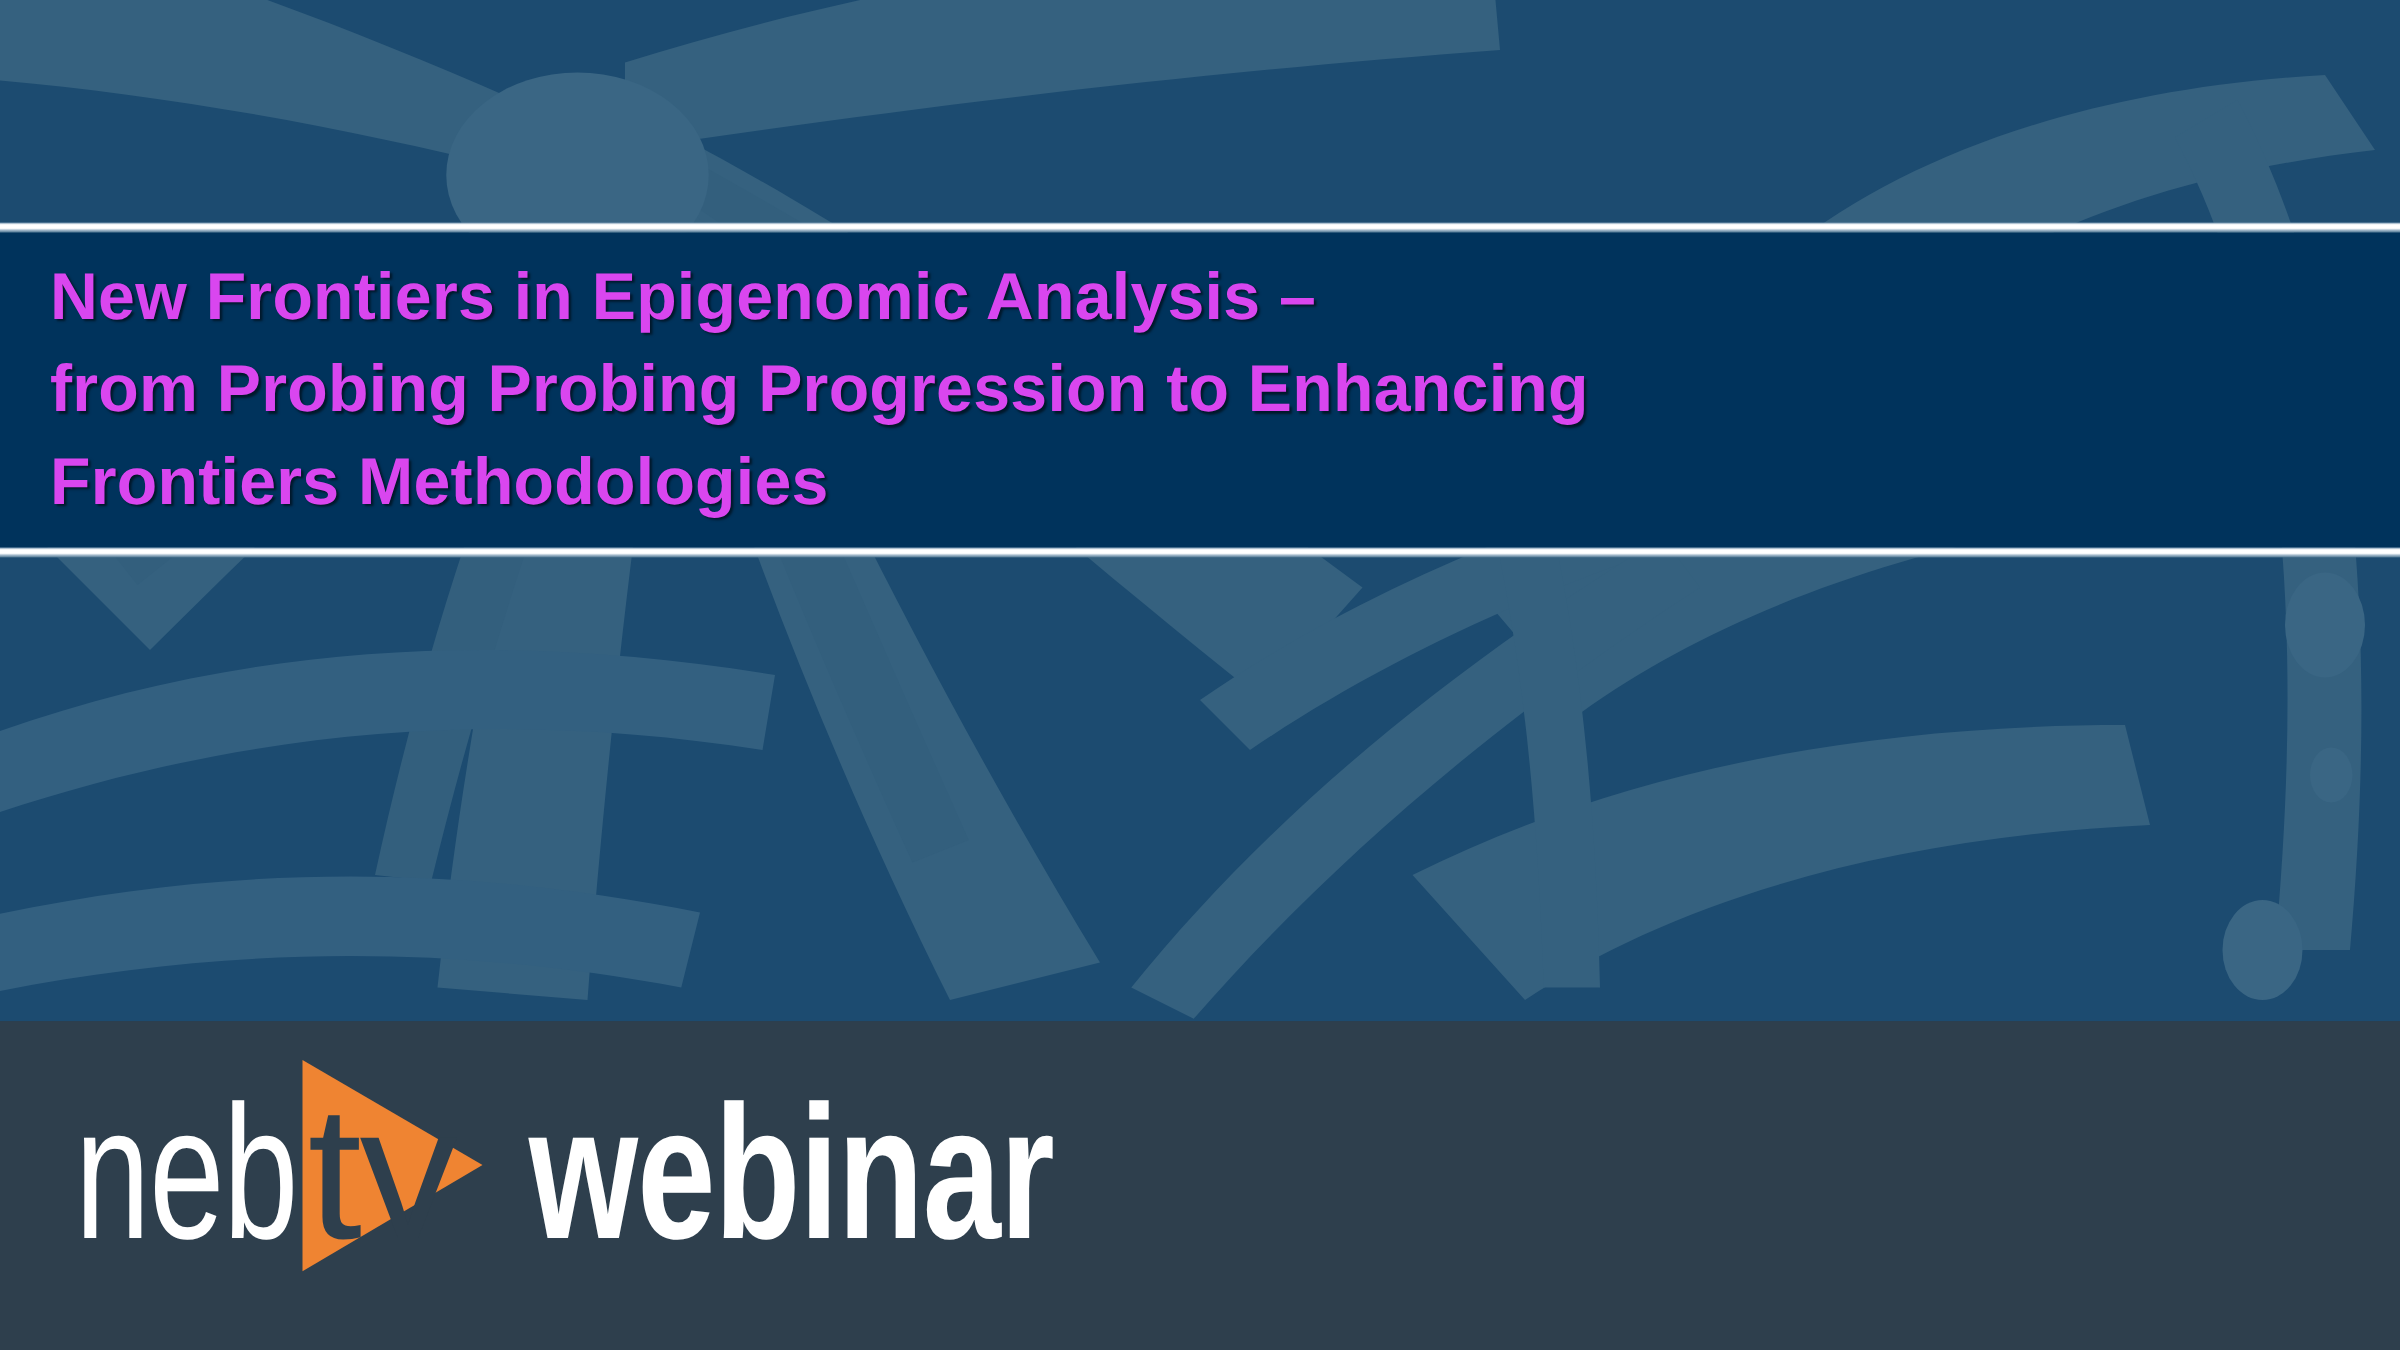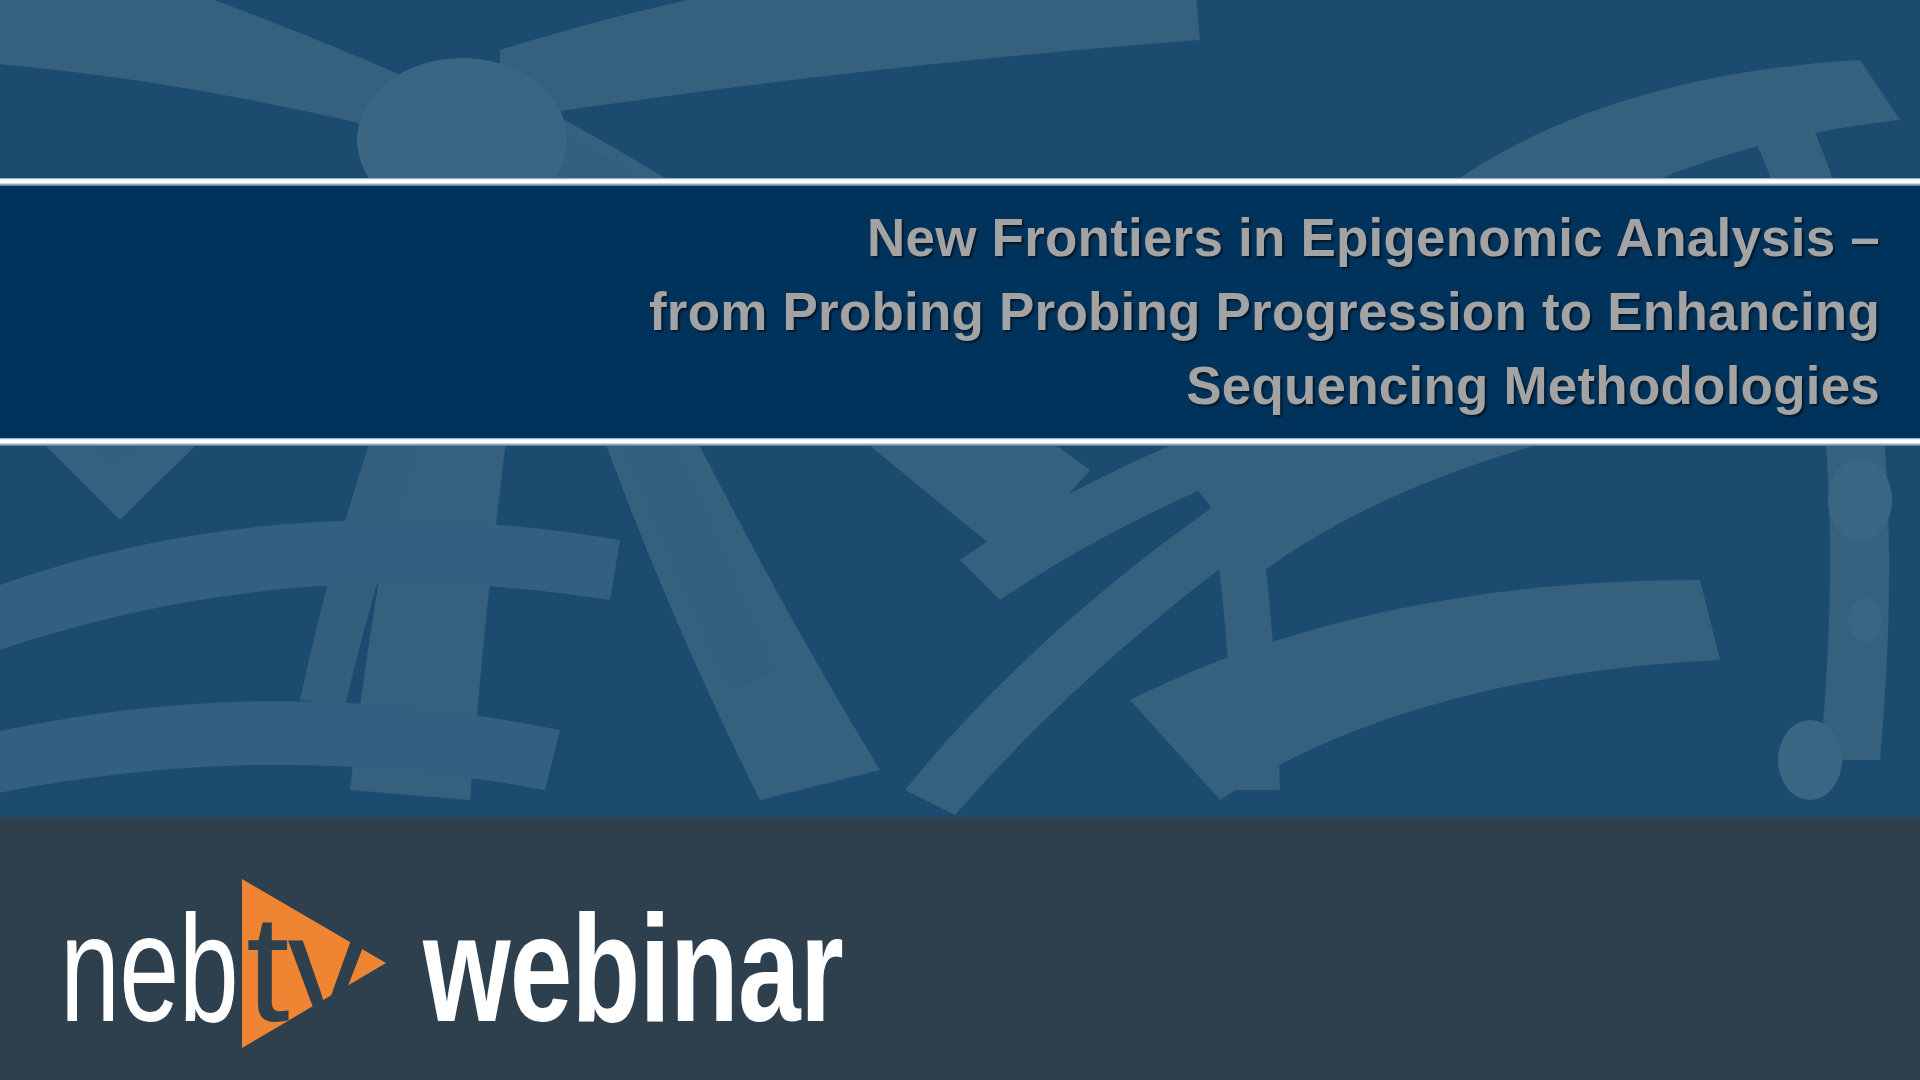--- a/index.html
+++ b/index.html
@@ -45,42 +45,42 @@
     width:1920px;
     height:8px;
     background:linear-gradient(to bottom,
        #6f91ad 0%, #ffffff 22%, #ffffff 58%, #9fb6c8 78%, #4a738f 100%);
   }
   .band-rule.top { top:-8px; }
   .band-rule.bottom { bottom:-8px; }
 
   .title-text {
     width:100%;
-    text-align:right;
-    color:#a3a3a3;
+    text-align:left;
+    color:#d946ef;
     font-family:"Liberation Sans Narrow","Liberation Sans", sans-serif;
     font-weight:bold;
     font-size:53px;
     line-height:74px;
     letter-spacing:0.2px;
     text-shadow:2px 2px 2px rgba(0,0,0,0.55);
     padding:0 40px;
   }
   .title-text .tl { display:block; white-space:nowrap; }
 
   
   .logo-bar {
     position:absolute;
     left:0; top:817px;
     width:1920px; height:263px;
     background:#2e3f4d;
   }
   .logo-wrap {
     position:absolute;
-    left:46px; top:54px;
+    left:46px; top:23px;
     width:900px; height:185px;
   }
   .logo-svg { display:block; }
 </style>
 </head>
 <body>
 
 <div id="stage">
 
   <div class="slide">
@@ -134,21 +134,21 @@
       </g>
     </svg>
 
     <div class="title-band" style="background: rgb(0, 51, 92);">
       <div class="band-rule top"></div>
       <div class="band-rule bottom"></div>
 
       <div class="title-text">
         <span class="tl">New Frontiers in Epigenomic Analysis –</span>
         <span class="tl">from Probing Probing Progression to Enhancing</span>
-        <span class="tl">Sequencing Methodologies</span>
+        <span class="tl">Frontiers Methodologies</span>
       </div>
     </div>
   </div>
 
   <div class="logo-bar" style="background: rgb(46, 63, 77);">
     <div class="logo-wrap">
       <svg class="logo-svg" viewBox="0 0 900 185" width="900" height="185">
 
         <polygon points="196,8 196,177 340,92" fill="#ef8432"></polygon>
 

